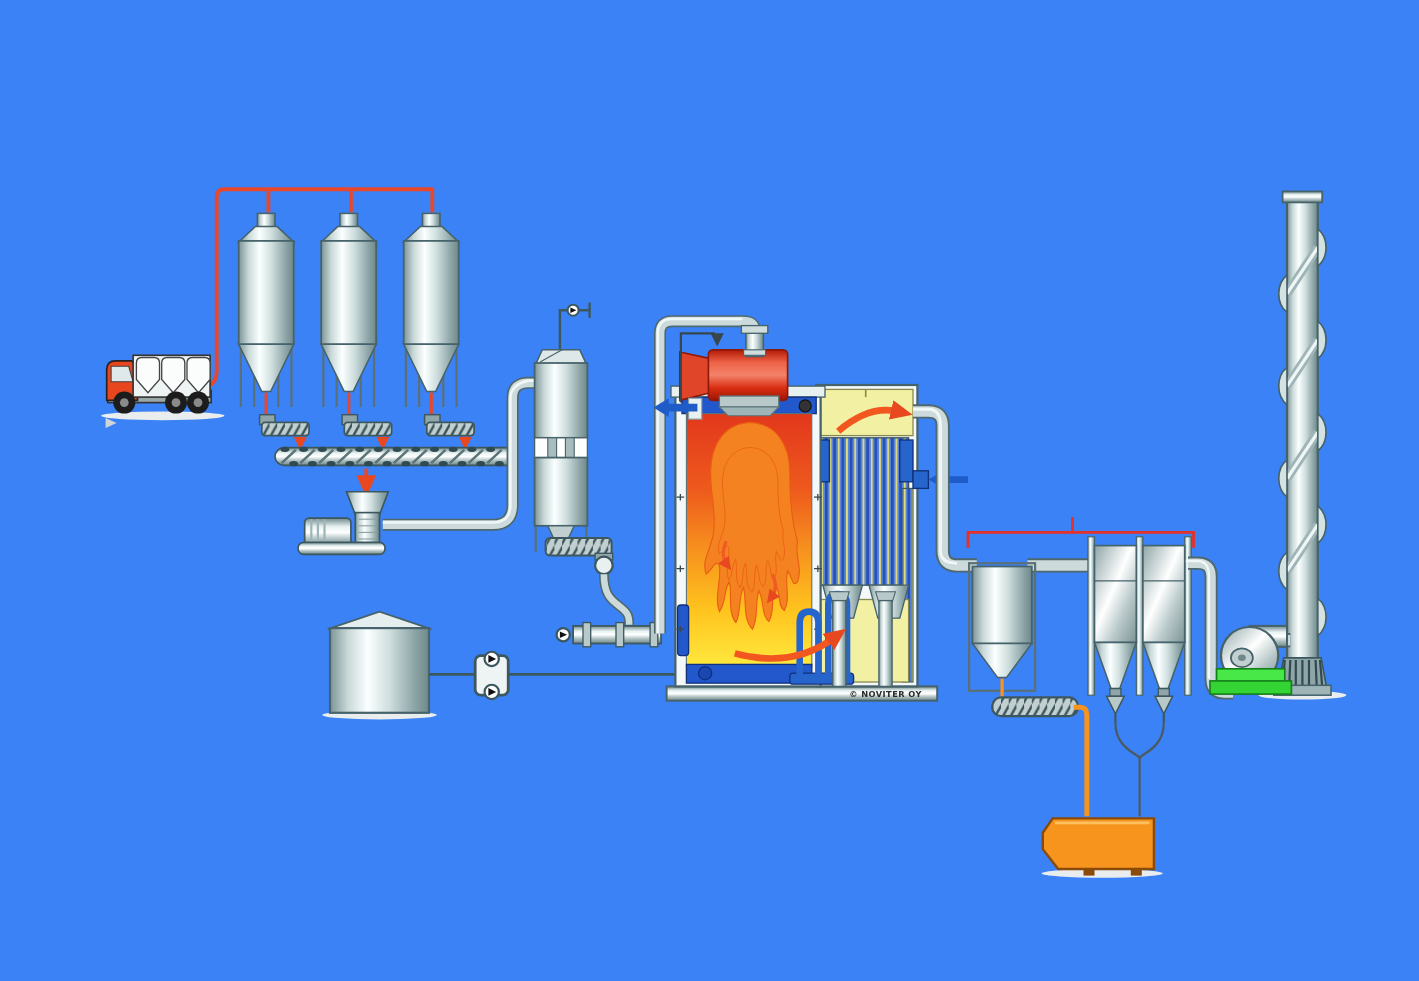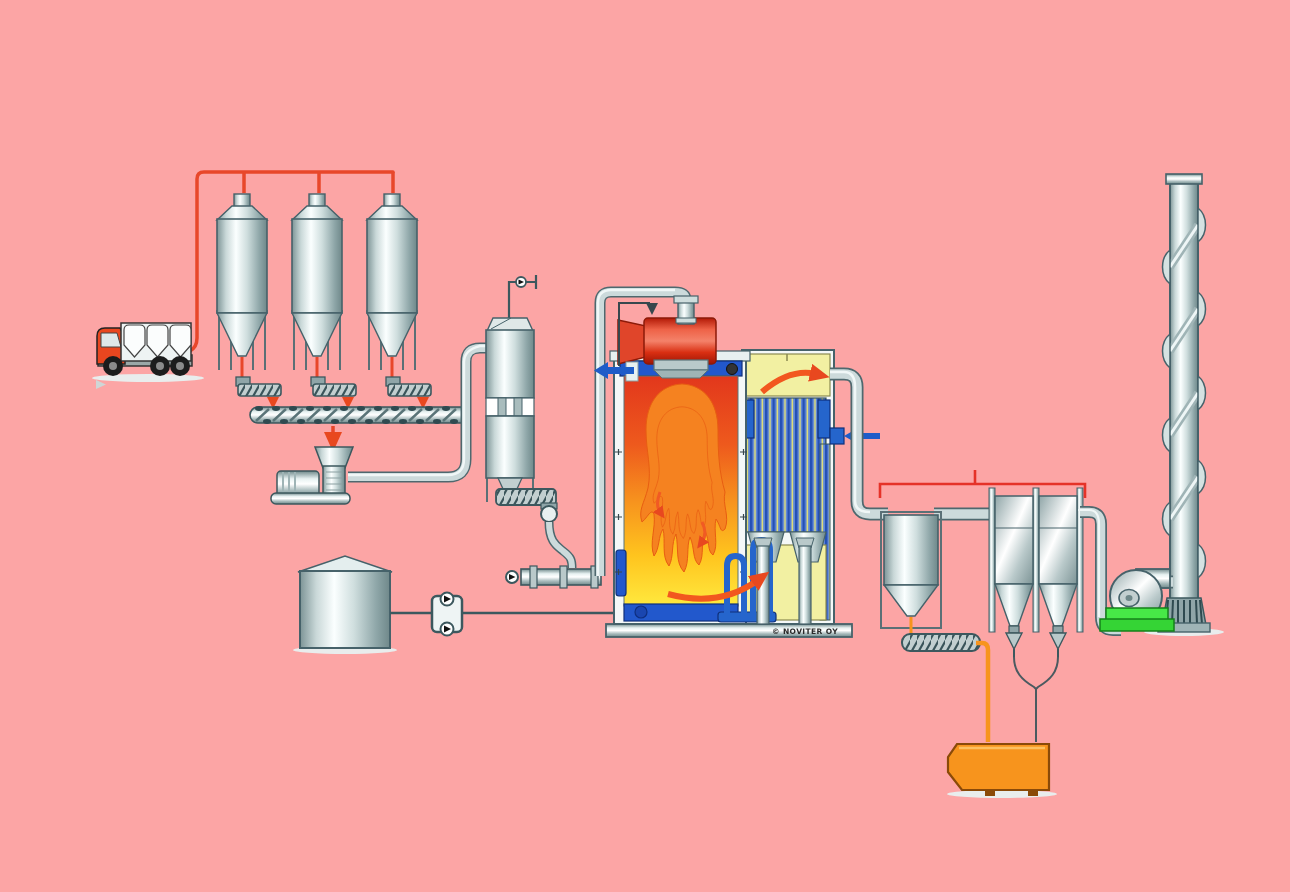--- a/index.html
+++ b/index.html
@@ -1,16 +1,16 @@
 <!DOCTYPE html>
 <html><head>
 <meta charset="utf-8">
 <style>
   html,body{margin:0;padding:0;background:#ffffff;}
-  .canvas{position:relative;width:1290px;height:892px;background:#fca5a5;overflow:hidden;}
+  .canvas{position:relative;width:1290px;height:892px;background:#3b82f6;overflow:hidden;}
   .canvas svg{position:absolute;left:0;top:0;}
   .copy{font-family:"DejaVu Sans",sans-serif;font-size:7.5px;fill:#2b2b2b;letter-spacing:.4px;font-weight:bold;}
 </style>
 </head>
 <body>
 
 <div class="canvas">
 <svg width="1290" height="892" viewBox="0 0 1290 892" xmlns="http://www.w3.org/2000/svg">
   <defs>
     <linearGradient id="metalH" x1="0" y1="0" x2="1" y2="0">

